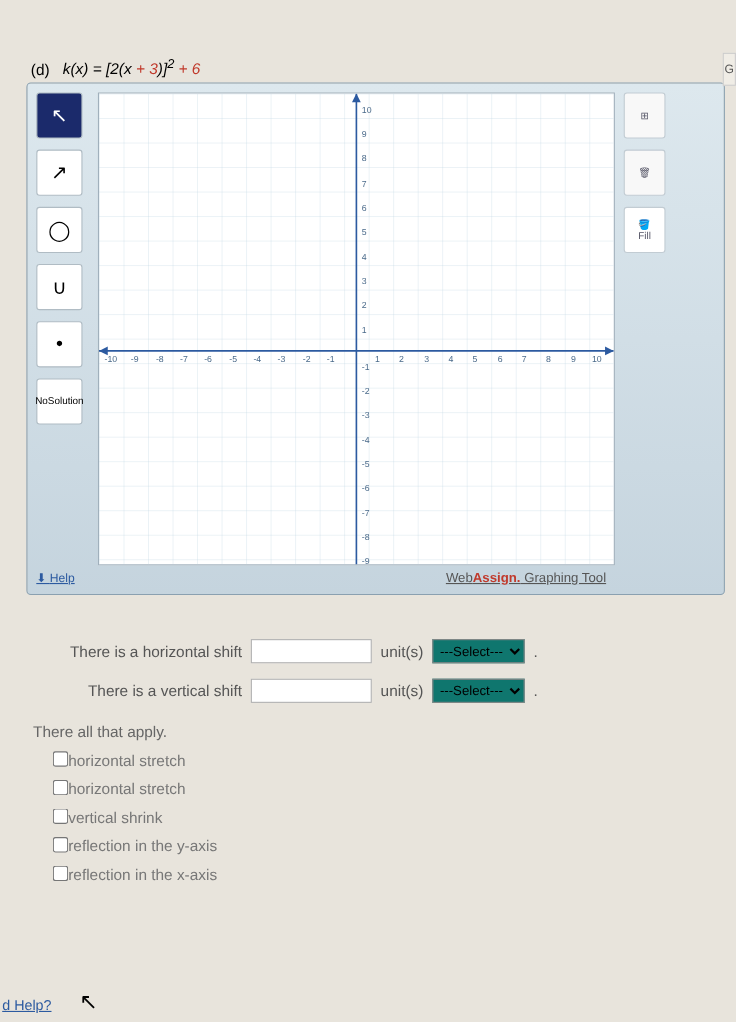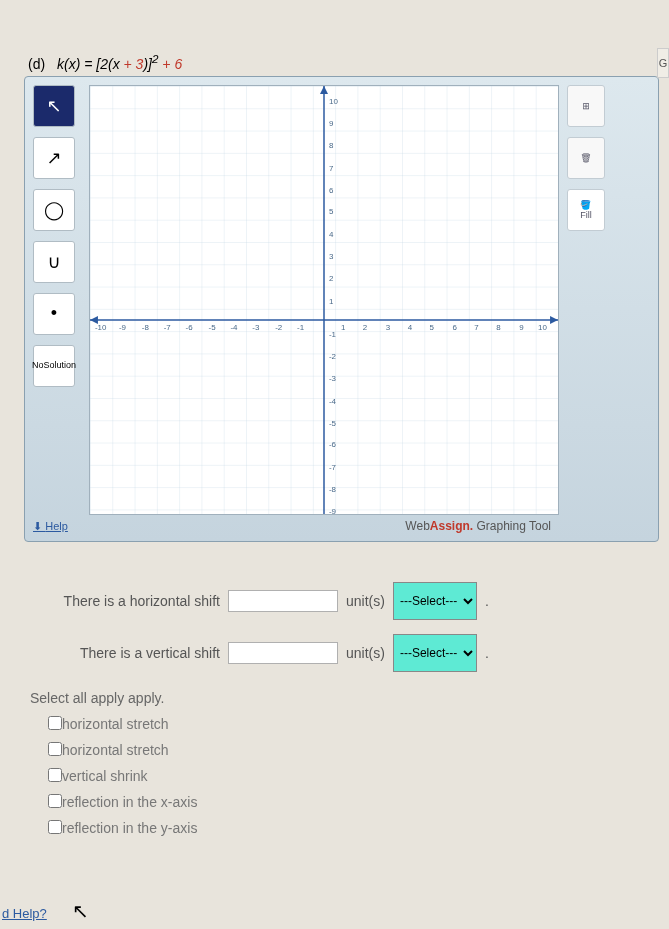--- a/index.html
+++ b/index.html
@@ -68,39 +68,40 @@
       font-size: 9px; color: #556;
       cursor: pointer;
     }
     .right-btn.fill { background: #fff; }
     .branding {
       text-align: right;
       font-size: 12px;
       color: #555;
       padding: 4px 8px 0 0;
       width: 100%;
+      text-decoration: underline;
     }
     .branding .wa-red { color: #c0392b; font-weight: bold; }
     .answer-section { padding: 20px 30px 10px 30px; }
     .shift-row {
       display: flex; align-items: center; gap: 8px;
       margin: 14px 0;
       font-size: 14px; color: #555;
     }
     .shift-row .label { width: 190px; text-align: right; }
     .text-input {
       border: 1px solid #b0b0b0;
       background: #fff;
       width: 110px; height: 22px;
       padding: 2px 4px;
     }
     .select-box {
       border: 1px solid #888;
-      background: #5eead4;
-      height: 38px;
+      background: #0f766e;
+      height: 22px;
       font-size: 12px;
       padding: 1px 2px;
     }
     .sats { font-size: 14px; color: #666; margin: 18px 0 10px 0; }
     .check-row {
       display: flex; gap: 0;
       margin: 10px 0 10px 18px;
       font-size: 14px; color: #777;
     }
     .check-row input { width: 14px; height: 14px; }
@@ -233,38 +234,38 @@
   <div class="shift-row">
     <span class="label">There is a vertical shift</span>
     <input class="text-input" value="" style="">
     <span>unit(s)</span>
     <select class="select-box">
       <option>---Select---</option>
     </select>
     <span>.</span>
   </div>
 
-  <div class="sats">Select all apply apply.</div>
+  <div class="sats">There all that apply.</div>
   <div class="check-row">
     <input type="checkbox" style="">
     <span>horizontal stretch</span>
   </div>
   <div class="check-row">
     <input type="checkbox" style="">
     <span>horizontal stretch</span>
   </div>
   <div class="check-row">
     <input type="checkbox" style="">
     <span>vertical shrink</span>
   </div>
   <div class="check-row">
     <input type="checkbox" style="">
+    <span>reflection in the y-axis</span>
+  </div>
+  <div class="check-row">
+    <input type="checkbox" style="">
     <span>reflection in the x-axis</span>
-  </div>
-  <div class="check-row">
-    <input type="checkbox" style="">
-    <span>reflection in the y-axis</span>
   </div>
 </div>
 
 <div class="need-help">d Help?</div>
 <div class="cursor-arrow">↖</div>
 <div class="side-tab">G</div>
 
 </body></html>

